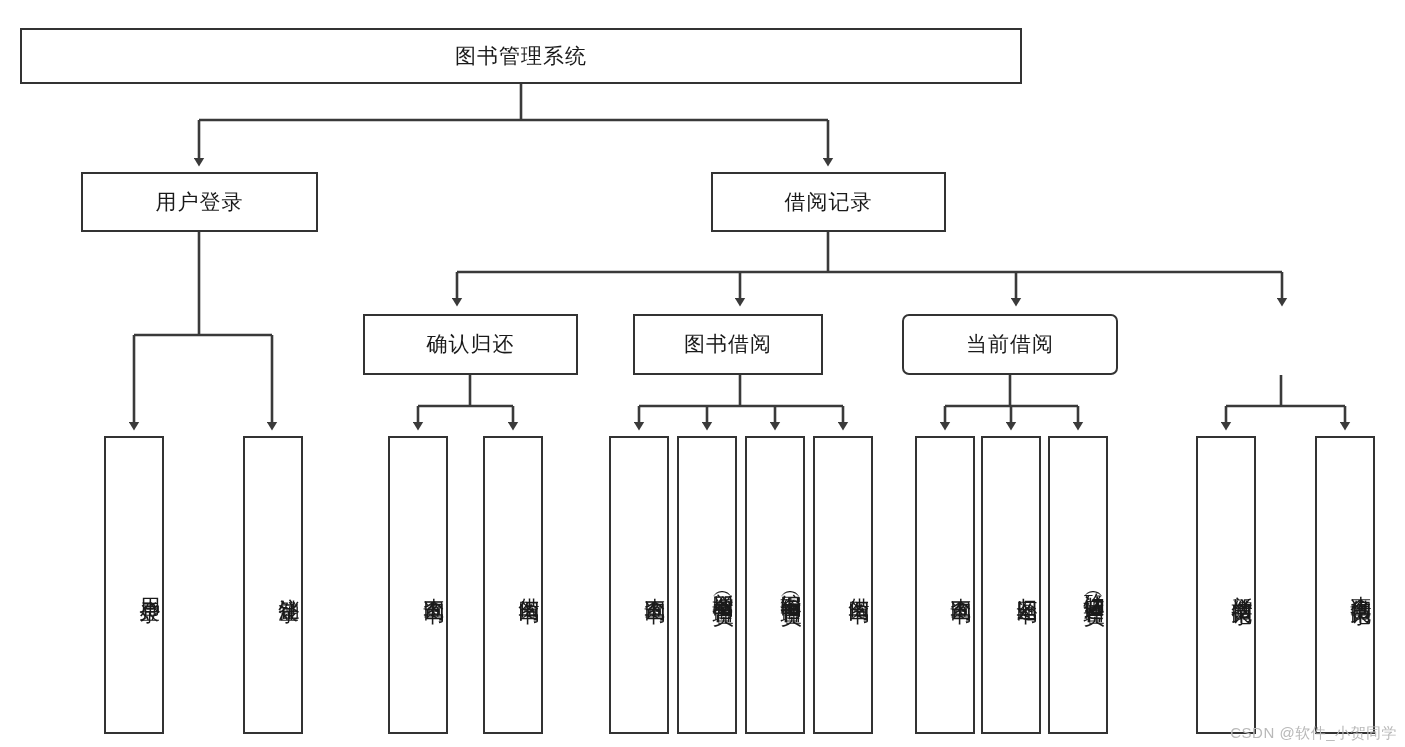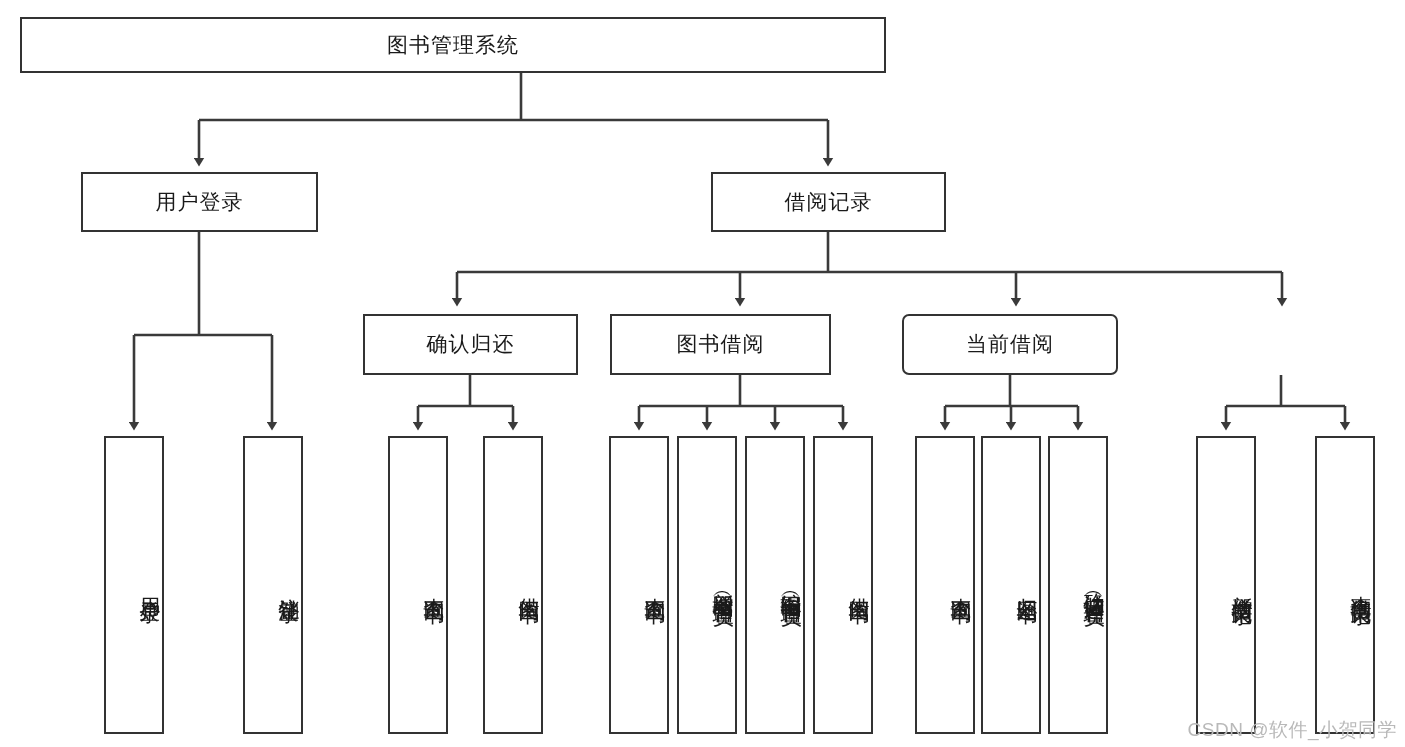--- a/index.html
+++ b/index.html
@@ -55,21 +55,21 @@
   .node.vert > span {
     display: block;
   }
   .node.vert.top-align {
     align-items: flex-start;
   }
   #watermark {
     position: absolute;
     right: 8px;
     bottom: 4px;
-    font-size: 19px;
+    font-size: 15px;
     color: #b9b9b9;
     white-space: nowrap;
     letter-spacing: 0.5px;
   }
 </style>
 </head>
 <body>
 
 <div id="diagram-root">
 
@@ -116,35 +116,35 @@
       <path d="M1011,406 L1011,422" marker-end="url(#arrow)"></path>
       <path d="M1078,406 L1078,422" marker-end="url(#arrow)"></path>
 
       <path d="M1281,375 L1281,406"></path>
       <path d="M1226,406 L1345,406"></path>
       <path d="M1226,406 L1226,422" marker-end="url(#arrow)"></path>
       <path d="M1345,406 L1345,422" marker-end="url(#arrow)"></path>
     </g>
   </svg>
 
-  <div class="node horiz" style="left:20px; top:17px; width:866px; height:56px;align-items:center;">
+  <div class="node horiz" style="left:20px; top:28px; width:1002px; height:56px;align-items:center;">
     <span>图书管理系统</span>
   </div>
 
   <div class="node horiz" style="left:81px; top:172px; width:237px; height:60px;">
     <span>用户登录</span>
   </div>
   <div class="node horiz" style="left:711px; top:172px; width:235px; height:60px;">
     <span>借阅记录</span>
   </div>
 
   <div class="node horiz" style="left:363px; top:314px; width:215px; height:61px;">
     <span>确认归还</span>
   </div>
-  <div class="node horiz" style="left:610px; top:314px; width:221px; height:61px;">
+  <div class="node horiz" style="left:633px; top:314px; width:190px; height:61px;">
     <span>图书借阅</span>
   </div>
   <div class="node horiz" style="left:902px; top:314px; width:216px; height:61px;border-radius:7px;">
     <span>当前借阅</span>
   </div>
 
   <div class="node vert" style="left:104px; top:436px; width:60px; height:298px;">
     <span>用户登录</span>
   </div>
   <div class="node vert" style="left:243px; top:436px; width:60px; height:298px;">

